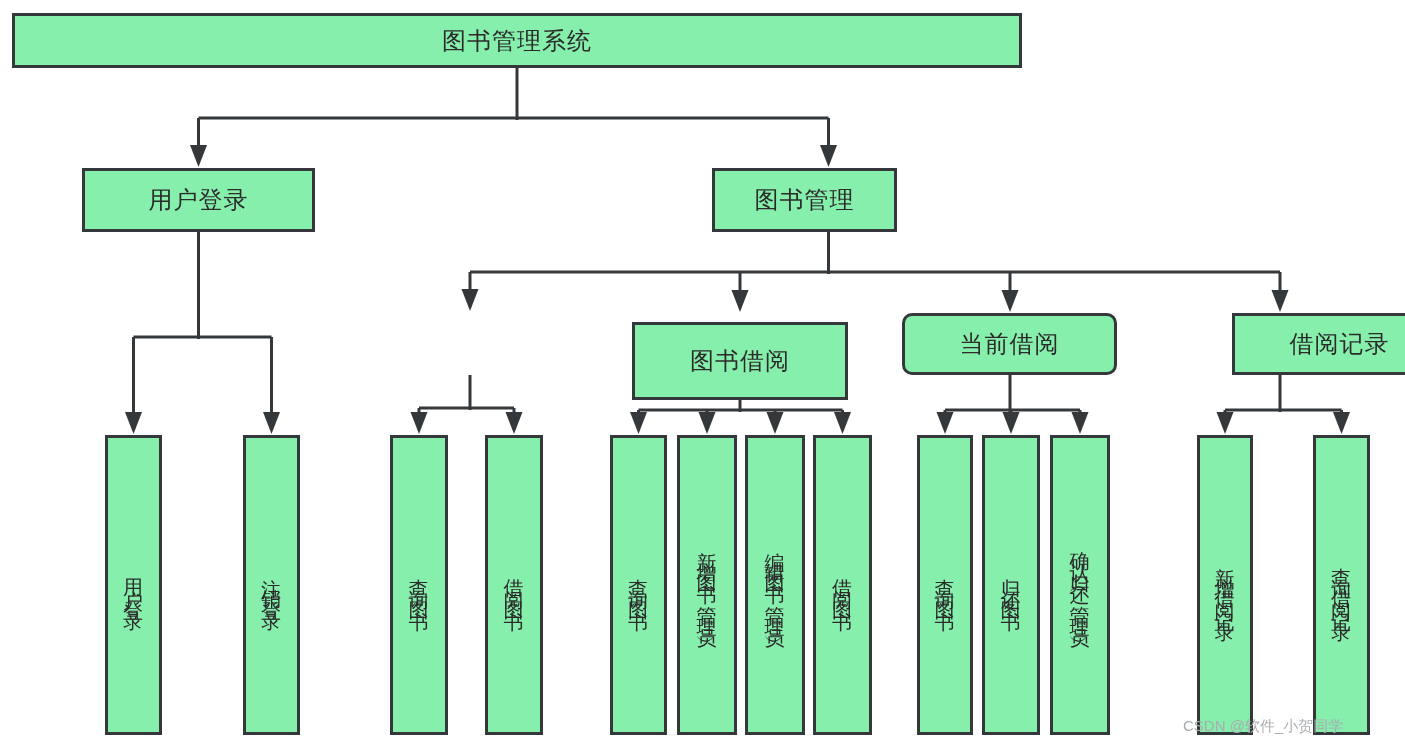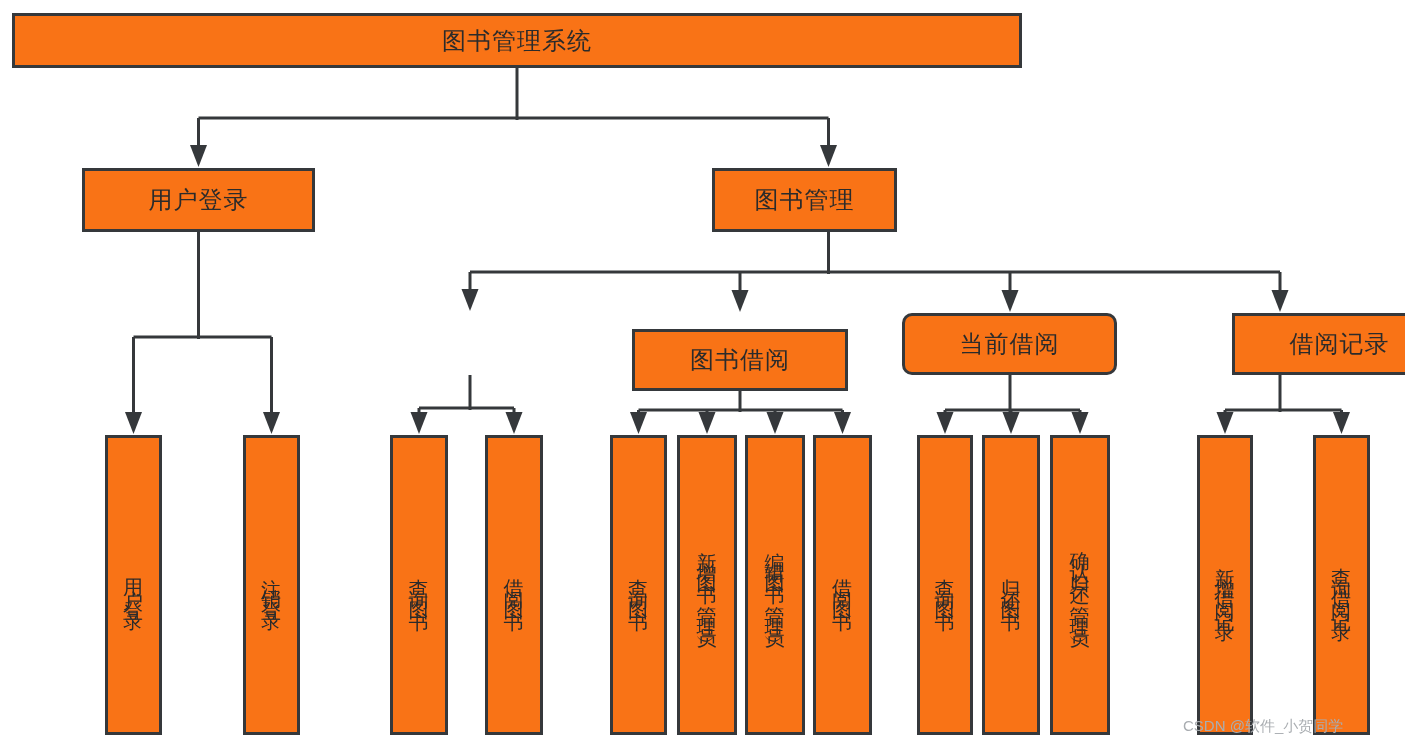--- a/index.html
+++ b/index.html
@@ -28,21 +28,21 @@
     stroke-width: 3;
   }
   .connectors polygon {
     fill: #35383b;
     stroke: none;
   }
   .box {
     position: absolute;
     box-sizing: border-box;
     border: 3px solid #35383b;
-    background: #f97316;
+    background: #86efac;
     display: flex;
     align-items: center;
     justify-content: center;
     z-index: 2;
   }
   .hlabel {
     font-size: 24px;
     letter-spacing: 1px;
     color: #2b2b2b;
     white-space: nowrap;
@@ -148,21 +148,21 @@
     <span class="hlabel">图书管理系统</span>
   </div>
 
   <div class="box" style="left:82px; top:168px; width:233px; height:64px;">
     <span class="hlabel">用户登录</span>
   </div>
   <div class="box" style="left:712px; top:168px; width:185px; height:64px;">
     <span class="hlabel">图书管理</span>
   </div>
 
-  <div class="box" style="left:632px; top:329px; width:216px; height:62px;justify-content:center;">
+  <div class="box" style="left:632px; top:322px; width:216px; height:78px;justify-content:center;">
     <span class="hlabel">图书借阅</span>
   </div>
   <div class="box" style="left:902px; top:313px; width:215px; height:62px;border-radius:10px;">
     <span class="hlabel">当前借阅</span>
   </div>
   <div class="box" style="left:1232px; top:313px; width:215px; height:62px;">
     <span class="hlabel">借阅记录</span>
   </div>
 
   <div class="box leaf" style="left:105px; width:57px;">

